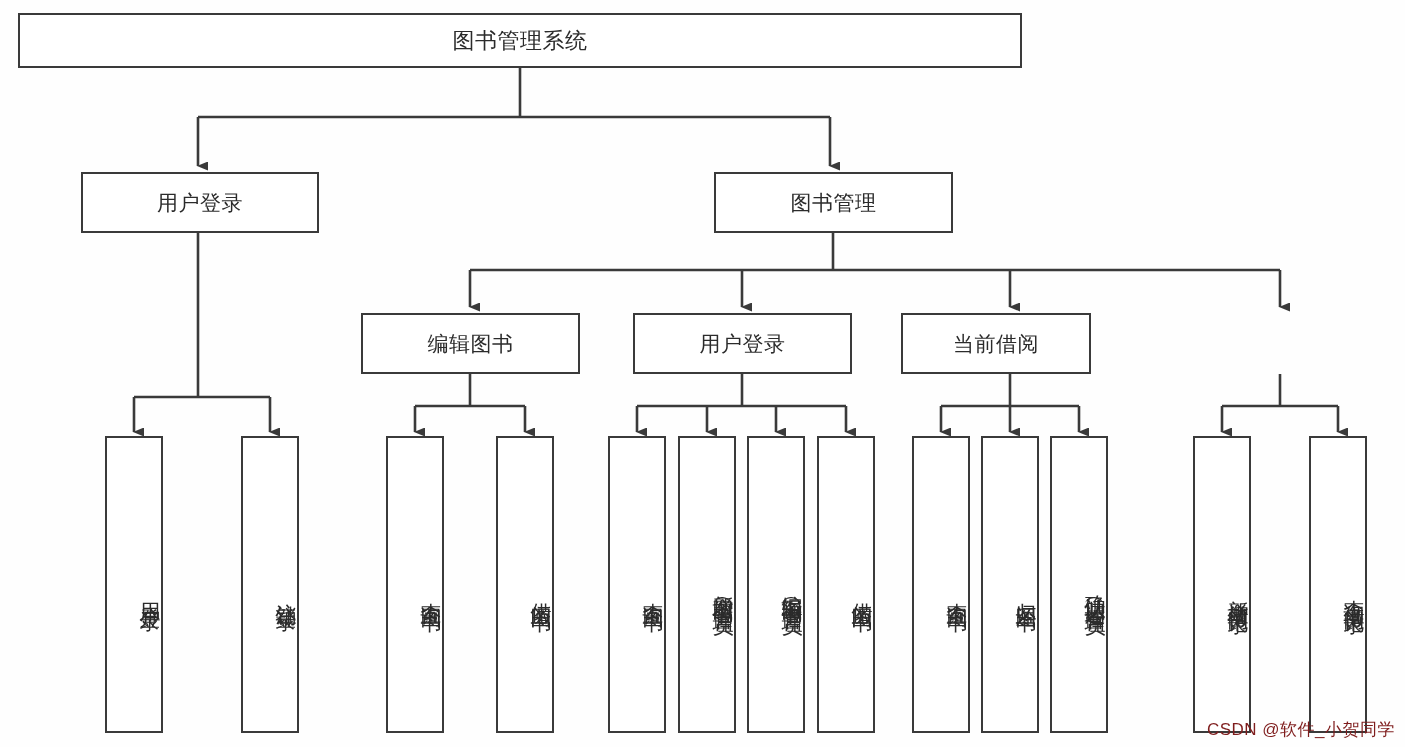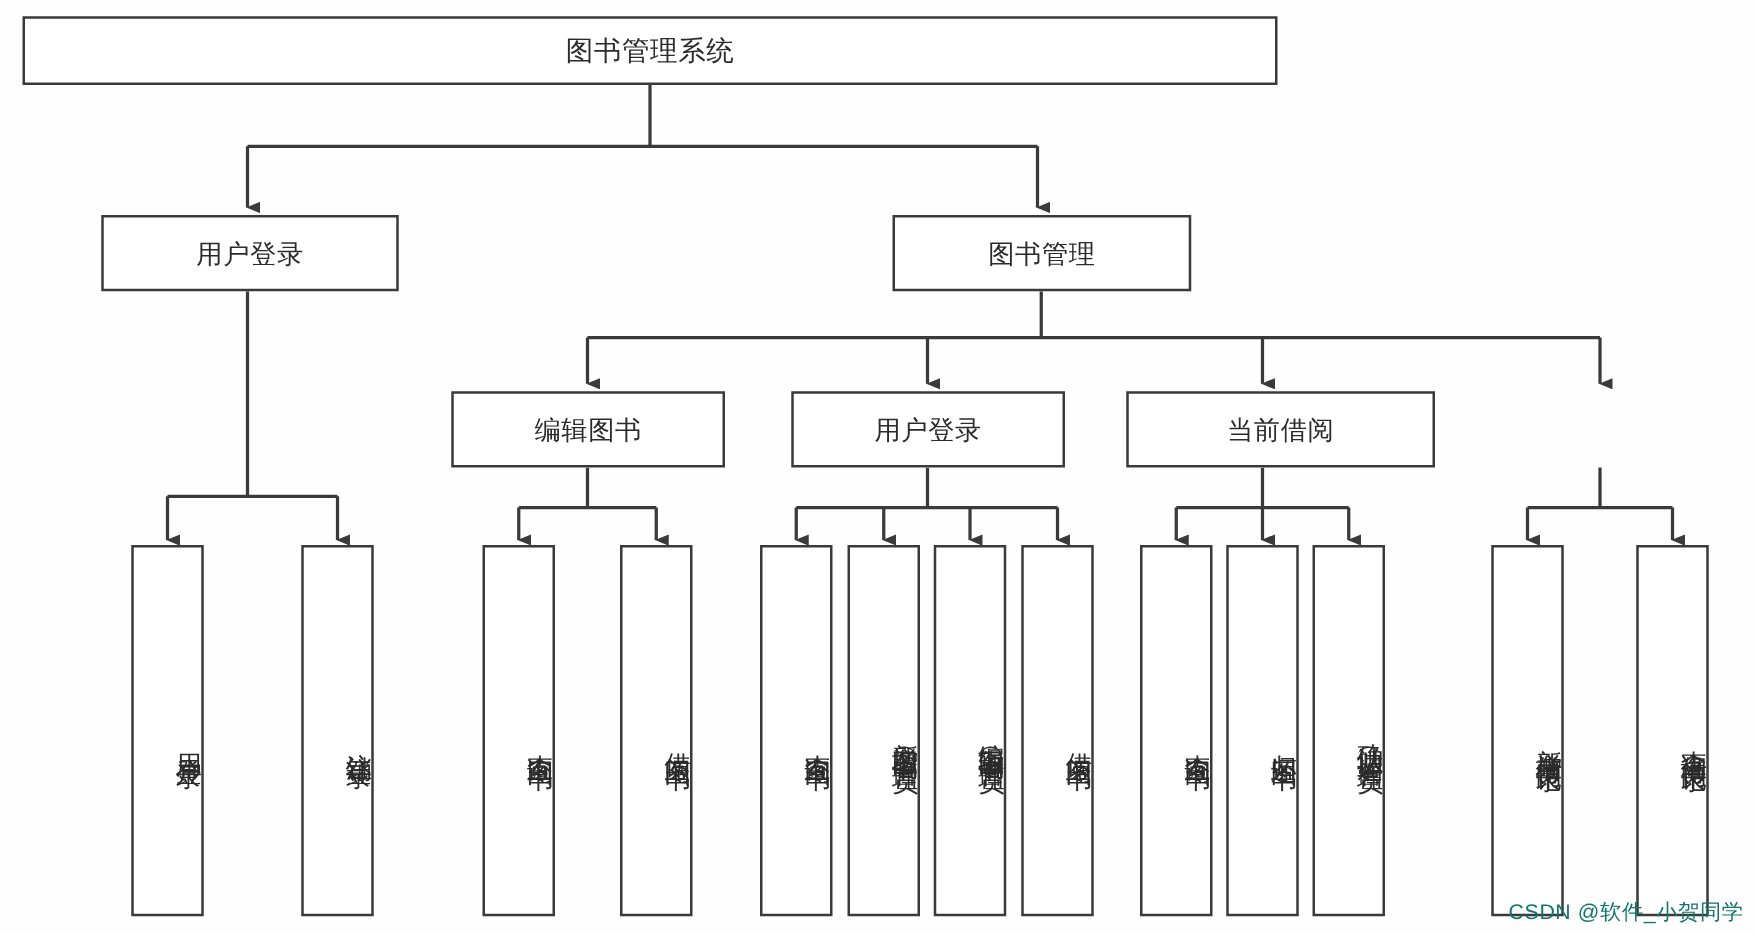--- a/index.html
+++ b/index.html
@@ -54,21 +54,21 @@
     writing-mode: vertical-rl;
     text-orientation: upright;
     display: block;
     text-align: center;
   }
   .watermark {
     position: absolute;
     right: 10px;
     bottom: 6px;
     font-size: 17px;
-    color: #0f766e;
+    color: #7f1d1d;
     letter-spacing: 0.5px;
     white-space: nowrap;
     margin-top: 37px;
   }
 </style>
 </head>
 <body>
 
 <div id="canvas">
 
@@ -122,21 +122,21 @@
     </g>
   </svg>
 
   <div class="node h title" style="left:18px; top:13px; width:1004px; height:55px;">图书管理系统</div>
 
   <div class="node h" style="left:81px; top:172px; width:238px; height:61px;">用户登录</div>
   <div class="node h" style="left:714px; top:172px; width:239px; height:61px;">图书管理</div>
 
   <div class="node h" style="left:361px; top:313px; width:219px; height:61px;">编辑图书</div>
   <div class="node h" style="left:633px; top:313px; width:219px; height:61px;">用户登录</div>
-  <div class="node h" style="left:901px; top:313px; width:247px; height:61px;">当前借阅</div>
+  <div class="node h" style="left:901px; top:313px; width:190px; height:61px;">当前借阅</div>
 
   <div class="node v" style="left:105px; top:436px; width:58px; height:297px;">
     <span>用户登录</span>
   </div>
   <div class="node v" style="left:241px; top:436px; width:58px; height:297px;">
     <span>注销登录</span>
   </div>
 
   <div class="node v" style="left:386px; top:436px; width:58px; height:297px;">
     <span>查询图书</span>

